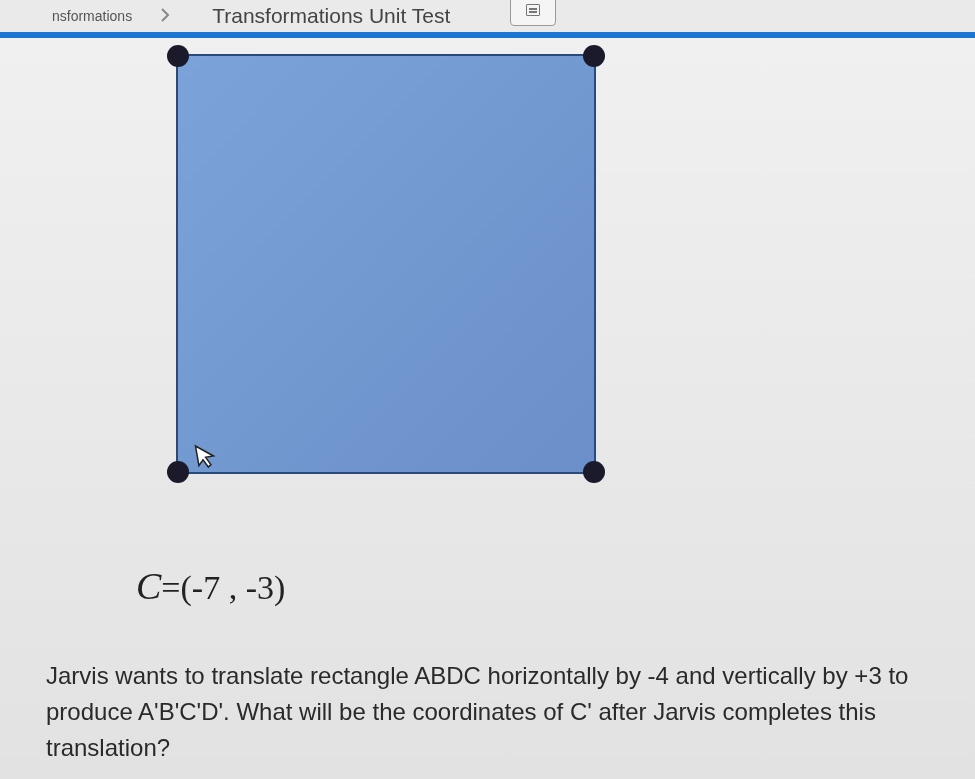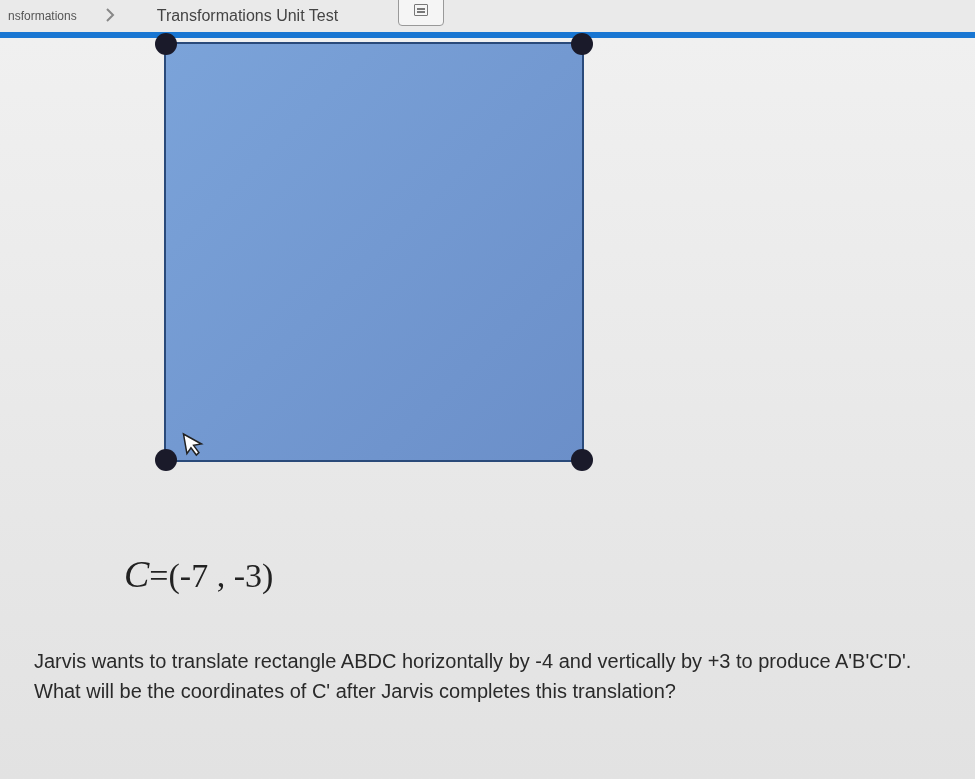--- a/index.html
+++ b/index.html
@@ -17,30 +17,31 @@
     }
     .header {
       display: flex;
       align-items: center;
       height: 32px;
       background: #eaeaea;
       gap: 20px;
     }
     .breadcrumb-item {
       color: #555;
-      font-size: 12px;
+      font-size: 14px;
       padding: 0 8px;
+      margin-left: 44px;
     }
     .breadcrumb-sep {
       color: #888;
       font-size: 20px;
     }
     .breadcrumb-current {
       color: #444;
-      font-size: 16px;
+      font-size: 21px;
       font-weight: 400;
       margin-left: 20px;
     }
     .back-button {
       display: flex;
       align-items: center;
       gap: 8px;
       background: #f5f5f5;
       border: 1px solid #999;
       border-radius: 4px;
@@ -79,21 +80,21 @@
       background: #777;
       box-shadow: 0 3px 0 #777;
     }
     .blue-bar {
       height: 6px;
       background: #1976d2;
       width: 100%;
     }
     .content {
       background: linear-gradient(to bottom, #f0f0f0, #e2e2e2);
-      padding: 4px;
+      padding: 16px;
       position: relative;
       height: calc(100% - 38px);
     }
     .figure-area {
       position: relative;
       margin-left: 140px;
       margin-top: 0;
       width: 500px;
       height: 480px;
     }
@@ -136,21 +137,21 @@
       font-family: 'Times New Roman', serif;
       font-size: 34px;
       color: #222;
     }
     .coord-label .var {
       font-style: italic;
       font-size: 38px;
     }
     .question-text {
       margin: 50px 30px 0 30px;
-      font-size: 20px;
+      font-size: 24px;
       color: #2a2a2a;
       line-height: 1.5;
       font-family: Arial, sans-serif;
     }
   </style>
 </head>
 <body>
 
 <div class="header">
   <span class="breadcrumb-item">nsformations</span>

